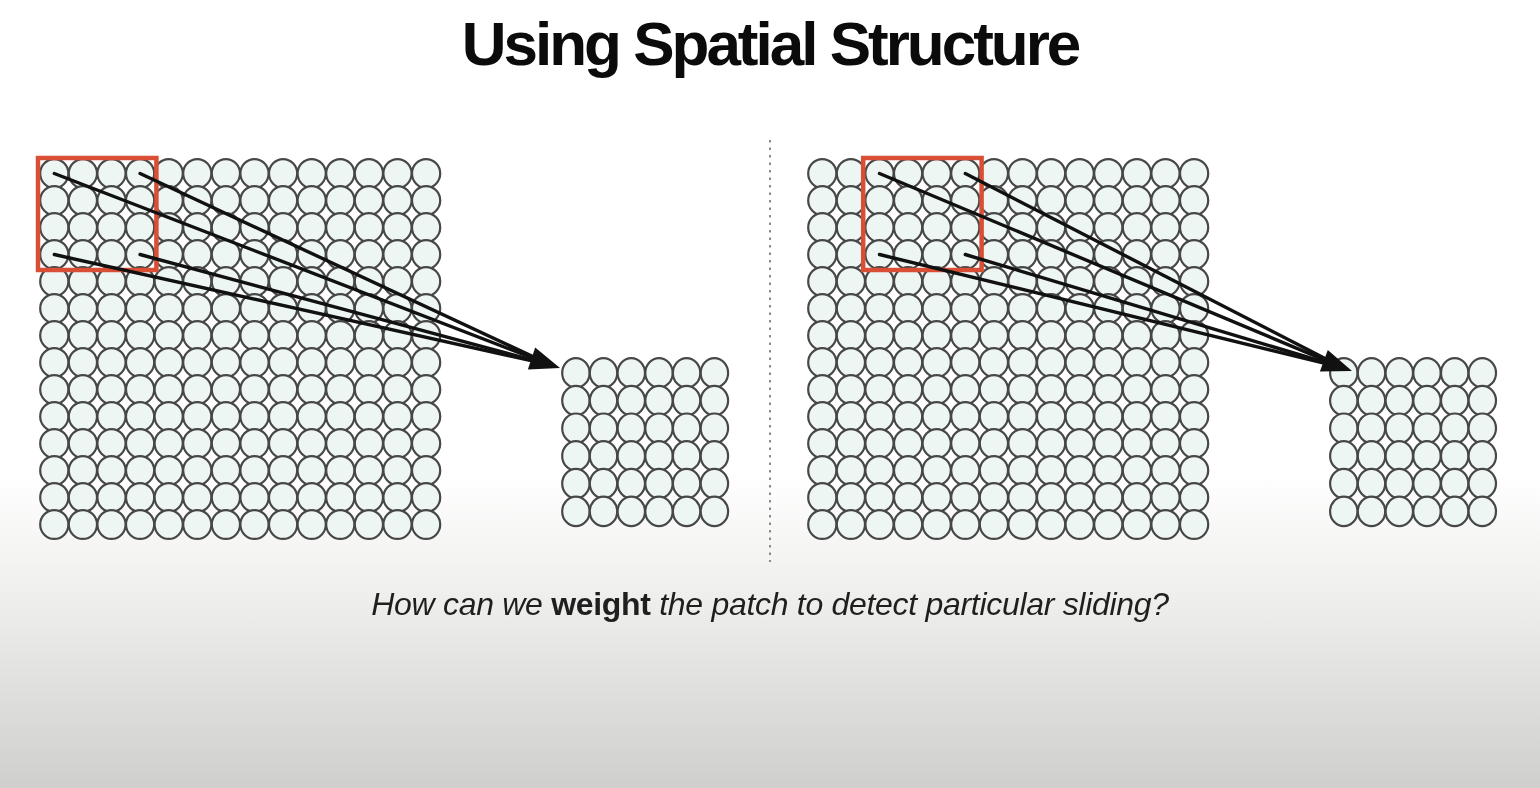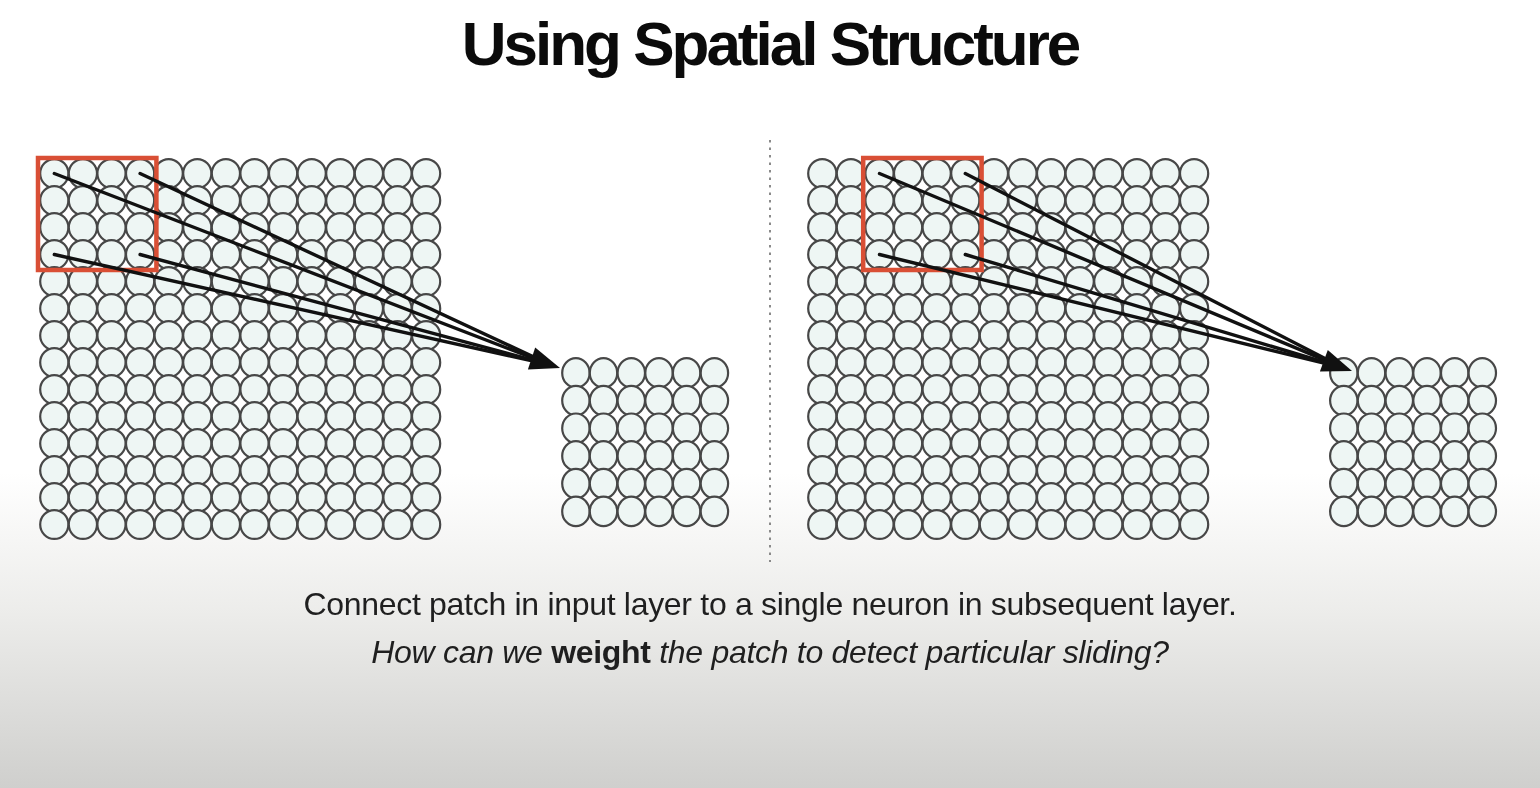--- a/index.html
+++ b/index.html
@@ -516,15 +516,14 @@
     <g>
       <line x1="879.5" y1="173.5" x2="1343.5" y2="367.9" stroke="#111111" stroke-width="3.4" stroke-linecap="round"></line>
       <line x1="965.3" y1="173.5" x2="1343.5" y2="367.9" stroke="#111111" stroke-width="3.4" stroke-linecap="round"></line>
       <line x1="879.5" y1="254.5" x2="1343.5" y2="367.9" stroke="#111111" stroke-width="3.4" stroke-linecap="round"></line>
       <line x1="965.3" y1="254.5" x2="1343.5" y2="367.9" stroke="#111111" stroke-width="3.4" stroke-linecap="round"></line>
       <polygon points="1352,371 1319.9,371.5 1327.8,349.9" fill="#111111"></polygon>
     </g>
   </svg>
 
 <div class="captions">
-  <p>Connect patch in input layer to a single neuron in subsequent layer.</p>
   <p class="caption-question"><span>How can we </span><b>weight</b><span> the patch to detect particular sliding?</span></p>
 </div>
 
 </body></html>

